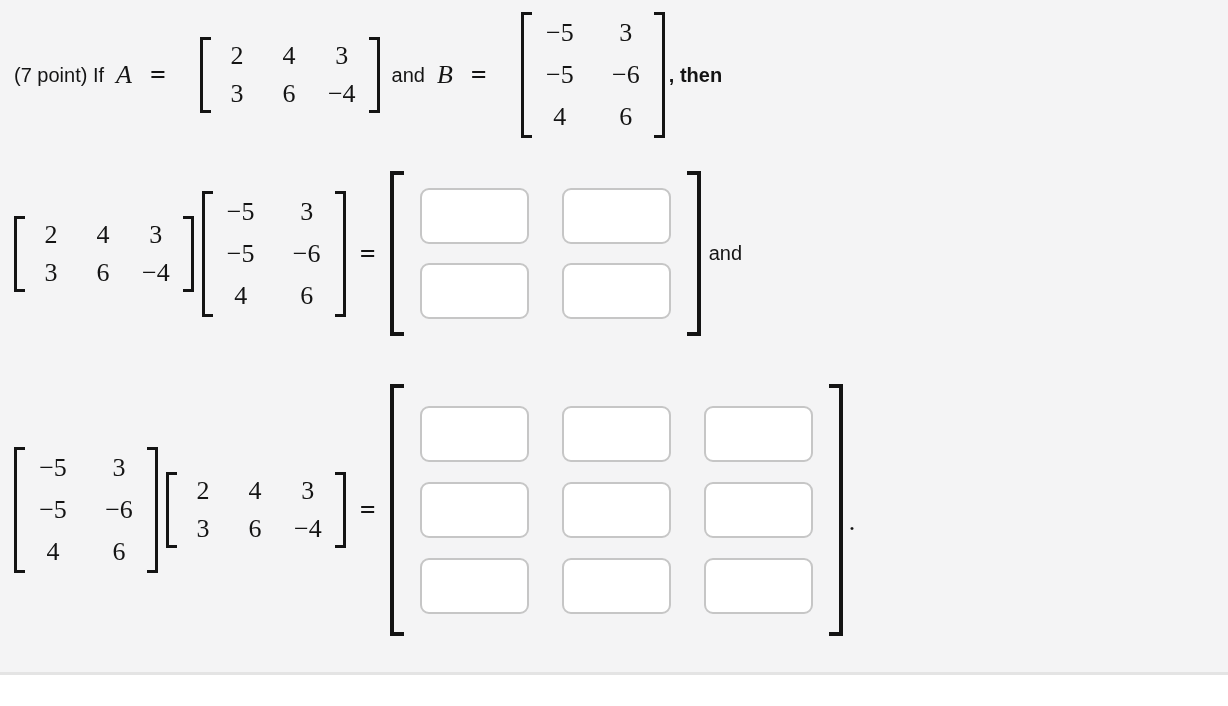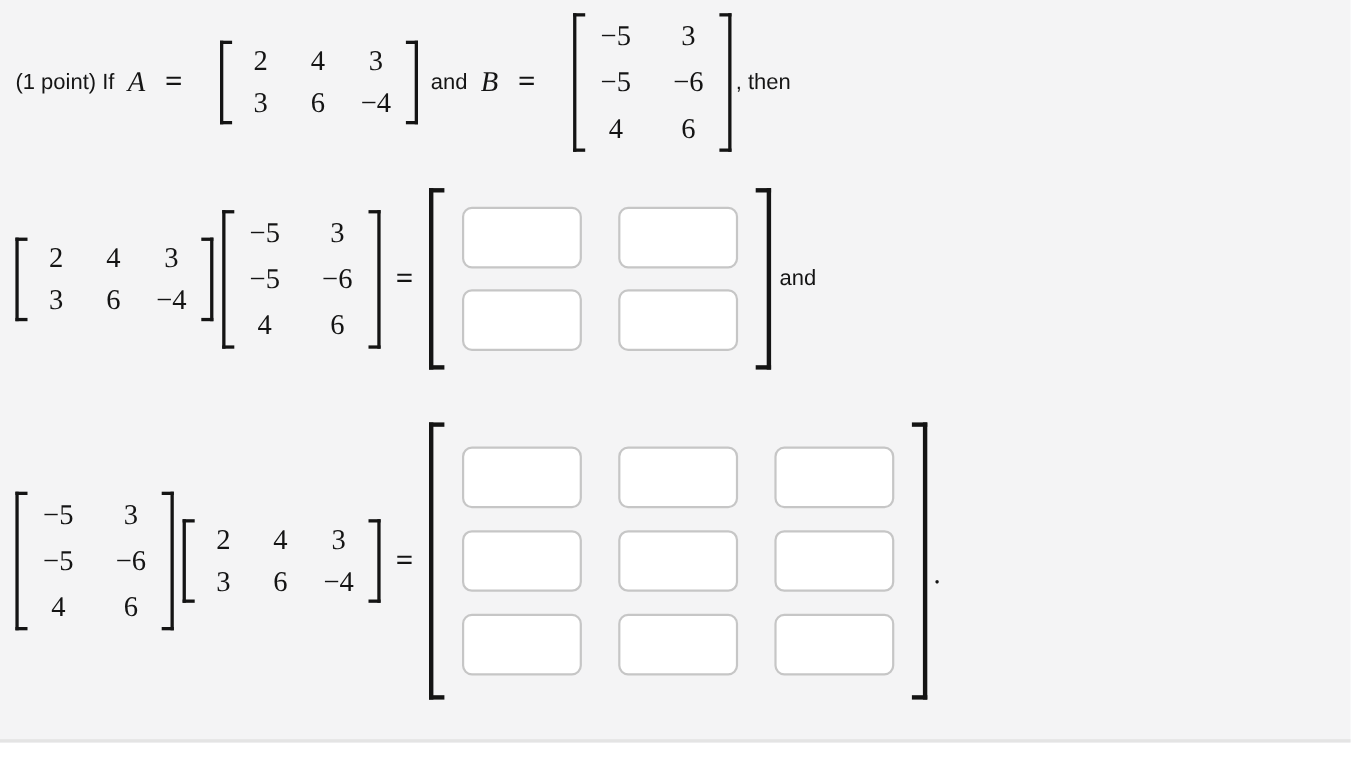--- a/index.html
+++ b/index.html
@@ -11,21 +11,21 @@
   .row { display:flex; align-items:center; margin-left:14px; column-gap:12px; }
   .row1 { padding-top:12px; }
   .row2 { margin-top:33px; column-gap:8px; }
   .row3 { margin-top:48px; column-gap:8px; }
 
   .sans { font-size:20px; color:#141414; white-space:pre; }
   .m  { font-family:"Liberation Serif", serif; font-size:26px; color:#141414; }
   .mi { font-style:italic; }
   .eq { font-family:"Liberation Serif", serif; font-size:28px; font-weight:600; margin:0 6px; }
   .eq-wide { margin-right:22px; }
-  .tight-left { margin-left:-8px; }
+  .tight-left { margin-left:-8px;font-weight:bold; }
 
   .matrix { display:flex; align-items:stretch; }
   .brak { flex:0 0 11px; width:11px; }
   .bl { border-left:3px solid #141414; border-top:3px solid #141414; border-bottom:3px solid #141414; }
   .br { border-right:3px solid #141414; border-top:3px solid #141414; border-bottom:3px solid #141414; }
   .cells { display:grid; align-content:center; padding:0 13px; column-gap:26px; }
   .c3 { grid-template-columns:repeat(3, minmax(26px, auto)); }
   .c2 { grid-template-columns:repeat(2, minmax(30px, auto)); column-gap:36px; }
   .r2 { grid-template-rows:repeat(2, 38px); }
   .r3 { grid-template-rows:repeat(3, 42px); }
@@ -44,21 +44,21 @@
               font-size:20px; padding:0 10px; color:#141414; }
   .period { transform:translateY(12px); margin-left:-2px; }
 </style>
 </head>
 <body>
 
 <div class="page">
   <div class="content">
 
     <div class="row row1">
-      <span class="sans">(1 point) If</span>
+      <span class="sans">(7 point) If</span>
       <span class="m mi">A</span>
       <span class="eq eq-wide">=</span>
 
       <div class="matrix">
         <span class="brak bl"></span>
         <div class="cells c3 r2">
           <span>2</span>
           <span>4</span>
           <span>3</span>
           <span>3</span>

